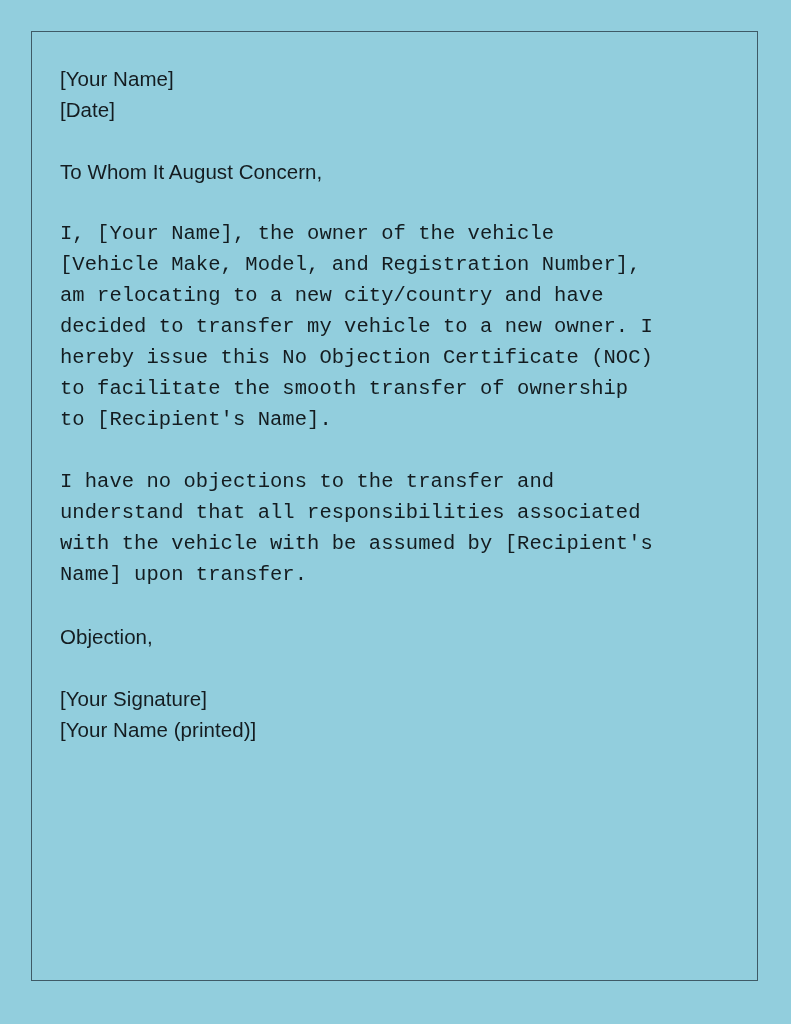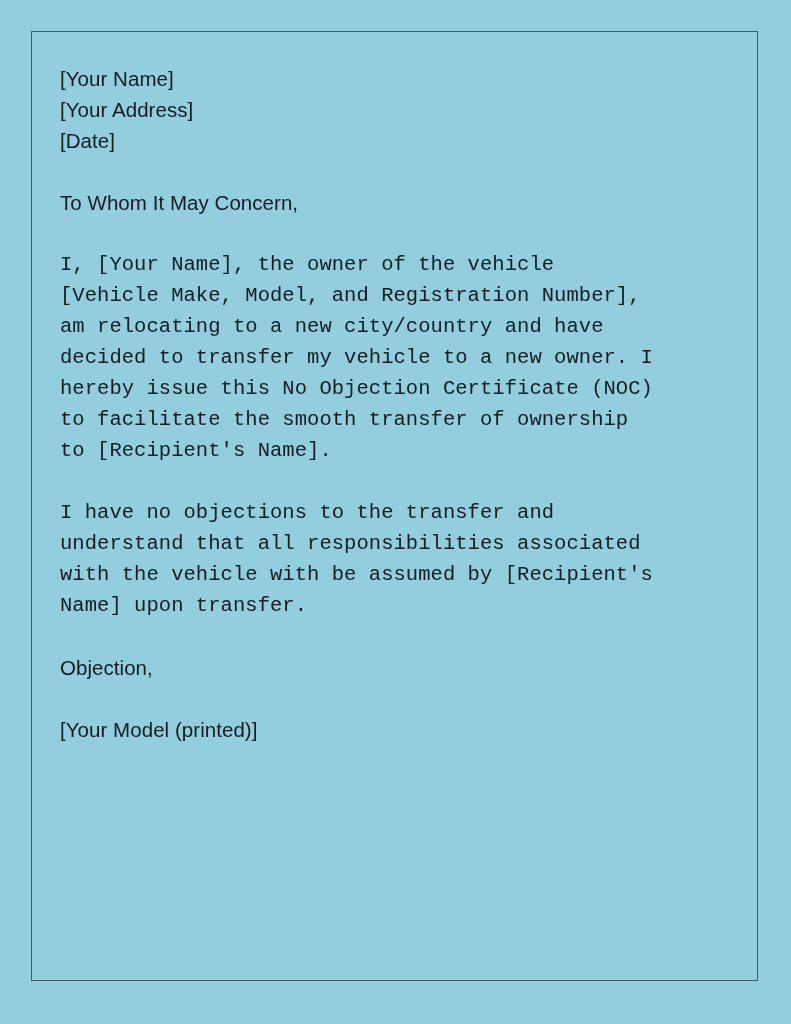--- a/index.html
+++ b/index.html
@@ -58,40 +58,40 @@
 <body>
 
 <div class="page">
 
   <div class="doc-border"></div>
 
   <div class="letter-body">
 
     <div>
       <div class="letter-line">[Your Name]</div>
-      <div class="letter-line">[Your Address]</div>
       <div class="letter-line">[Date]</div>
     </div>
 
     <div class="block-gap"></div>
 
-    <div class="letter-line">To Whom It May Concern,</div>
+    <div class="letter-line">To Whom It August Concern,</div>
 
     <div class="block-gap"></div>
 
     <p class="letter-para">I, [Your Name], the owner of the vehicle [Vehicle Make, Model, and Registration Number], am relocating to a new city/country and have decided to transfer my vehicle to a new owner. I hereby issue this No Objection Certificate (NOC) to facilitate the smooth transfer of ownership to [Recipient's Name].</p>
 
     <div class="block-gap"></div>
 
     <p class="letter-para">I have no objections to the transfer and understand that all responsibilities associated with the vehicle with be assumed by [Recipient's Name] upon transfer.</p>
 
     <div class="block-gap"></div>
 
     <div class="letter-line">Objection,</div>
 
     <div class="block-gap"></div>
 
     <div>
-      <div class="letter-line">[Your Model (printed)]</div>
+      <div class="letter-line">[Your Signature]</div>
+      <div class="letter-line">[Your Name (printed)]</div>
     </div>
 
   </div>
 </div>
 
 </body></html>

